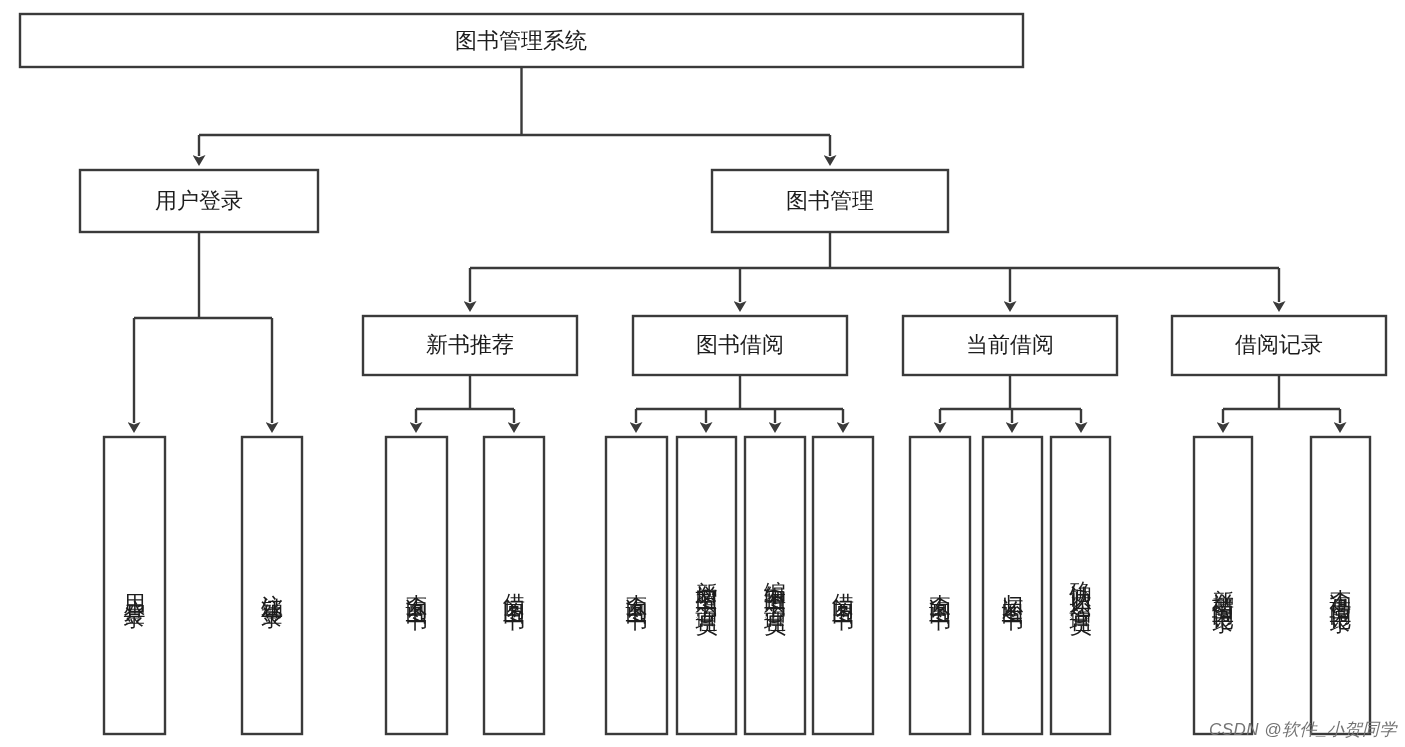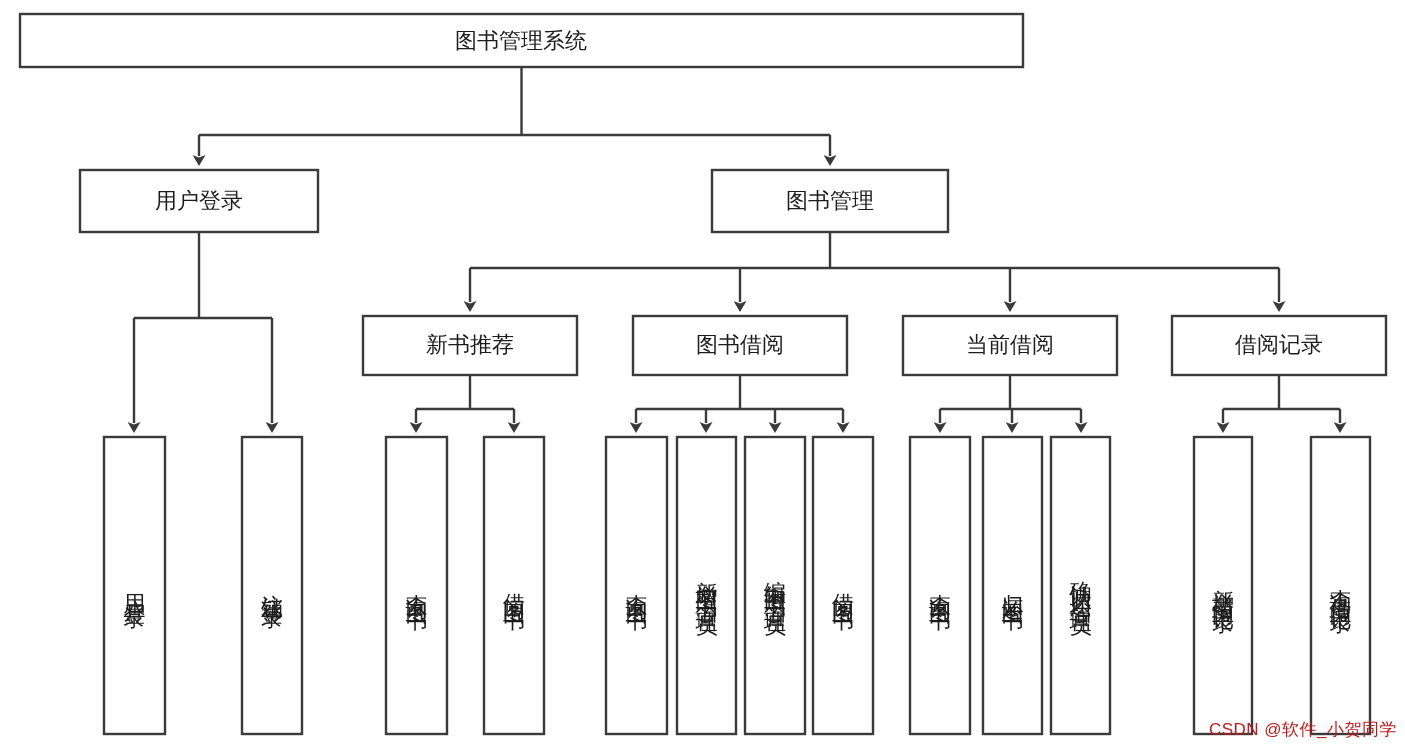--- a/index.html
+++ b/index.html
@@ -48,24 +48,25 @@
     fill: #1c1c1c;
     text-anchor: middle;
     dominant-baseline: middle;
   }
   .watermark {
     position: absolute;
     right: 8px;
     bottom: 6px;
     font-family: "Liberation Sans", "DejaVu Sans", sans-serif;
     font-size: 17px;
-    color: #b91c1c;
+    color: #737373;
     letter-spacing: 0.5px;
     white-space: nowrap;
     user-select: none;
+    font-style: italic;
   }
 </style>
 </head>
 <body>
 
 <div id="diagram-root">
 
   <svg class="diagram" viewBox="0 0 1405 747" xmlns="http://www.w3.org/2000/svg">
 
     <defs>

